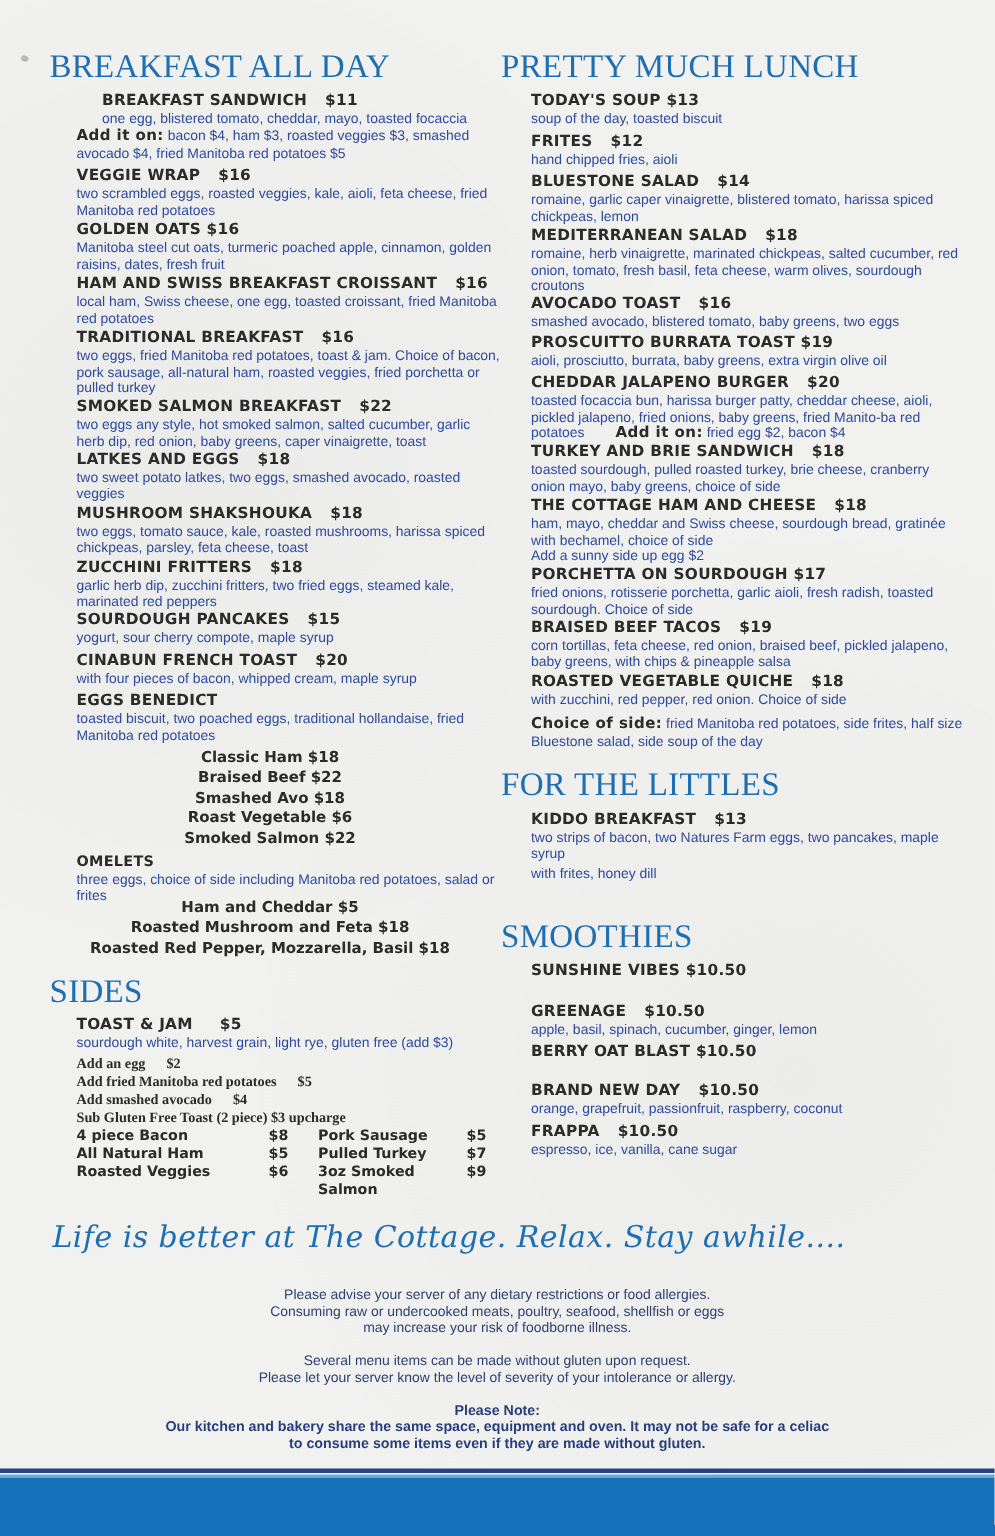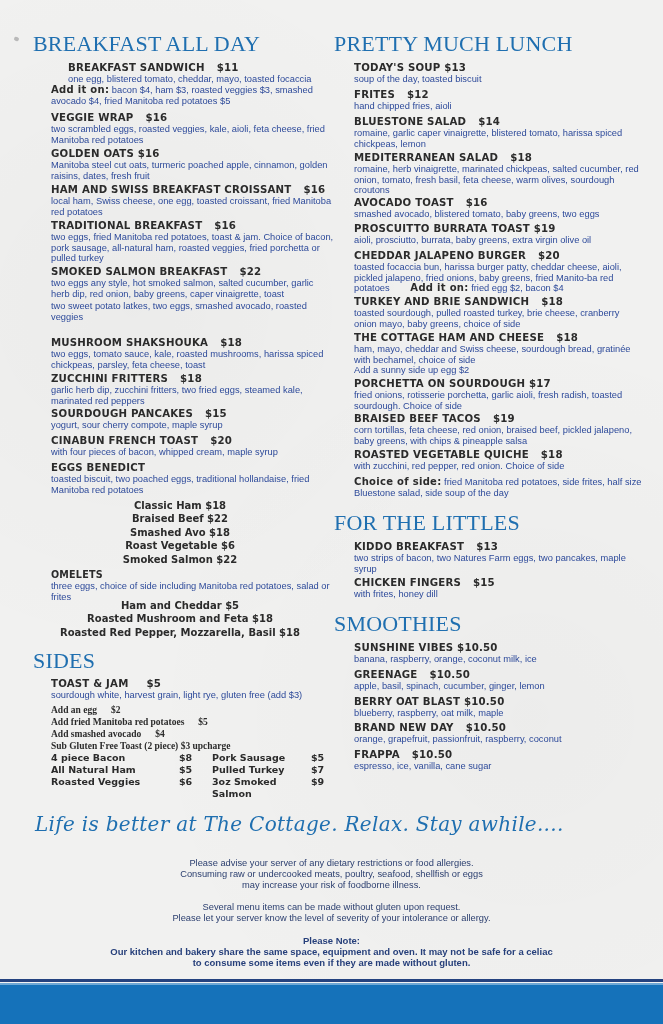--- a/index.html
+++ b/index.html
@@ -94,20 +94,21 @@
   </div>
   <div class="item" style="left:51px; top:220px;">
     <div class="name"><span>TRADITIONAL BREAKFAST</span><span class="price">$16</span></div>
     <div class="desc">two eggs, fried Manitoba red potatoes, toast &amp; jam. Choice of bacon, pork sausage, all-natural ham, roasted veggies, fried porchetta or pulled turkey</div>
   </div>
   <div class="item" style="left:51px; top:266px;">
     <div class="name"><span>SMOKED SALMON BREAKFAST</span><span class="price">$22</span></div>
     <div class="desc" style="width:282px;">two eggs any style, hot smoked salmon, salted cucumber, garlic herb dip, red onion, baby greens, caper vinaigrette, toast</div>
   </div>
   <div class="item" style="left:51px; top:301px;">
+    <div class="name"><span>LATKES AND EGGS</span><span class="price">$18</span></div>
     <div class="desc">two sweet potato latkes, two eggs, smashed avocado, roasted veggies</div>
   </div>
   <div class="item" style="left:51px; top:337px;">
     <div class="name"><span>MUSHROOM SHAKSHOUKA</span><span class="price">$18</span></div>
     <div class="desc">two eggs, tomato sauce, kale, roasted mushrooms, harissa spiced chickpeas, parsley, feta cheese, toast</div>
   </div>
   <div class="item" style="left:51px; top:373px;">
     <div class="name"><span>ZUCCHINI FRITTERS</span><span class="price">$18</span></div>
     <div class="desc">garlic herb dip, zucchini fritters, two fried eggs, steamed kale, marinated red peppers</div>
   </div>
@@ -224,36 +225,33 @@
   <div class="item" style="left:22px; top:477px;">
     <div class="desc"><span class="addon-label">Choice of side:</span> <span>fried Manitoba red potatoes, side frites, half size Bluestone salad, side soup of the day</span></div>
   </div>
 
   <h2 class="section-title" style="left:2px; top:510px;">FOR THE LITTLES</h2>
   <div class="item" style="left:22px; top:541px;">
     <div class="name"><span>KIDDO BREAKFAST</span><span class="price">$13</span></div>
     <div class="desc">two strips of bacon, two Natures Farm eggs, two pancakes, maple syrup</div>
   </div>
   <div class="item" style="left:22px; top:577px;">
-    <div class="name"><span>CHICKEN FINGERS</span><span class="price">$15</span></div>
     <div class="desc">with frites, honey dill</div>
   </div>
 
   <h2 class="section-title" style="left:2px; top:611px;">SMOOTHIES</h2>
   <div class="item" style="left:22px; top:642px;">
     <div class="name"><span>SUNSHINE VIBES</span> <span>$10.50</span></div>
-    <div class="desc">banana, raspberry, orange, coconut milk, ice</div>
   </div>
   <div class="item" style="left:22px; top:669px;">
     <div class="name"><span>GREENAGE</span><span class="price">$10.50</span></div>
     <div class="desc">apple, basil, spinach, cucumber, ginger, lemon</div>
   </div>
   <div class="item" style="left:22px; top:696px;">
     <div class="name"><span>BERRY OAT BLAST</span> <span>$10.50</span></div>
-    <div class="desc">blueberry, raspberry, oat milk, maple</div>
   </div>
   <div class="item" style="left:22px; top:722px;">
     <div class="name"><span>BRAND NEW DAY</span><span class="price">$10.50</span></div>
     <div class="desc">orange, grapefruit, passionfruit, raspberry, coconut</div>
   </div>
   <div class="item" style="left:22px; top:749px;">
     <div class="name"><span>FRAPPA</span><span class="price">$10.50</span></div>
     <div class="desc">espresso, ice, vanilla, cane sugar</div>
   </div>
 </div>

